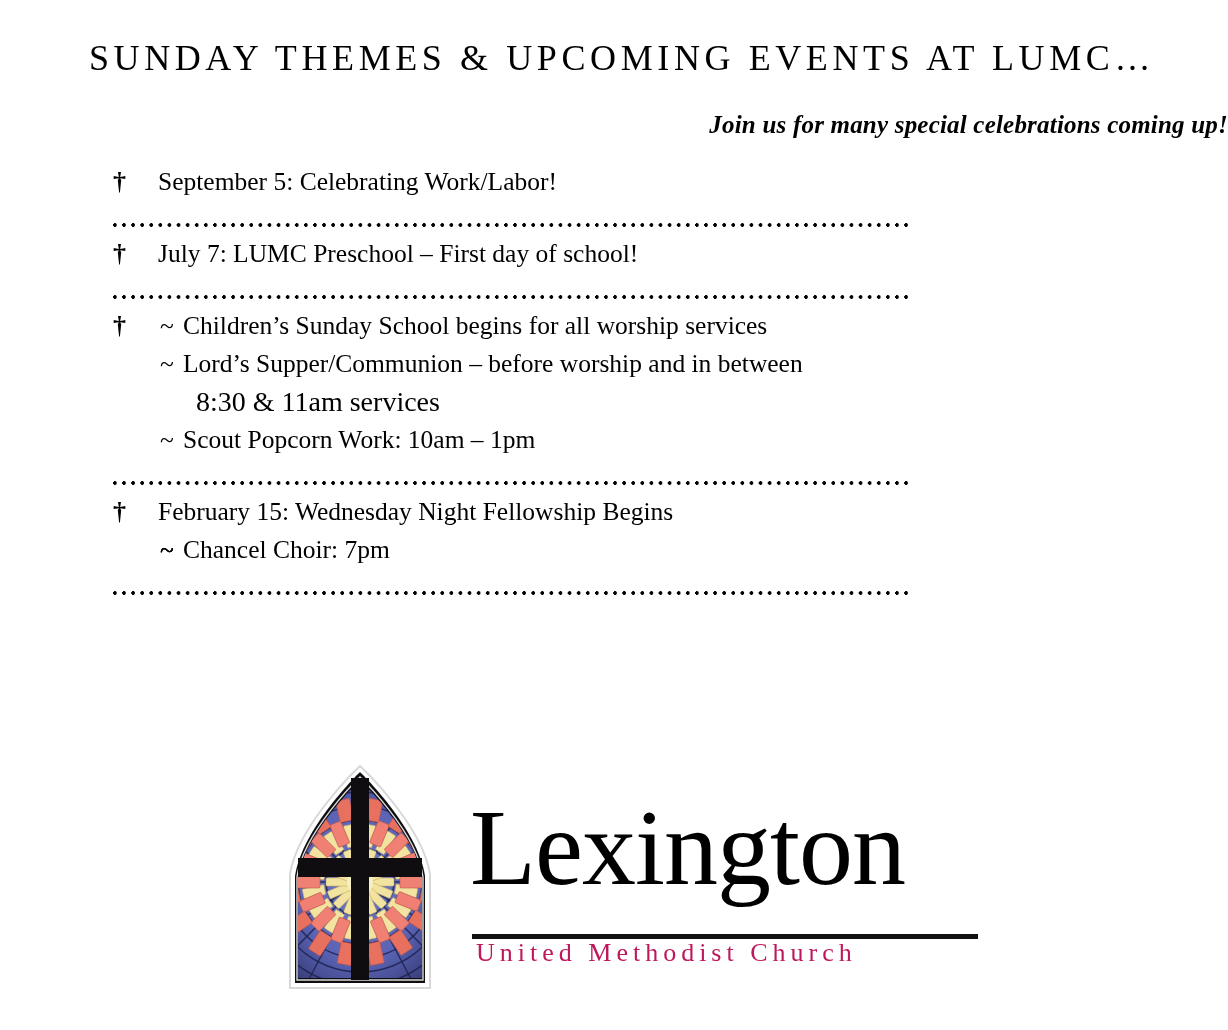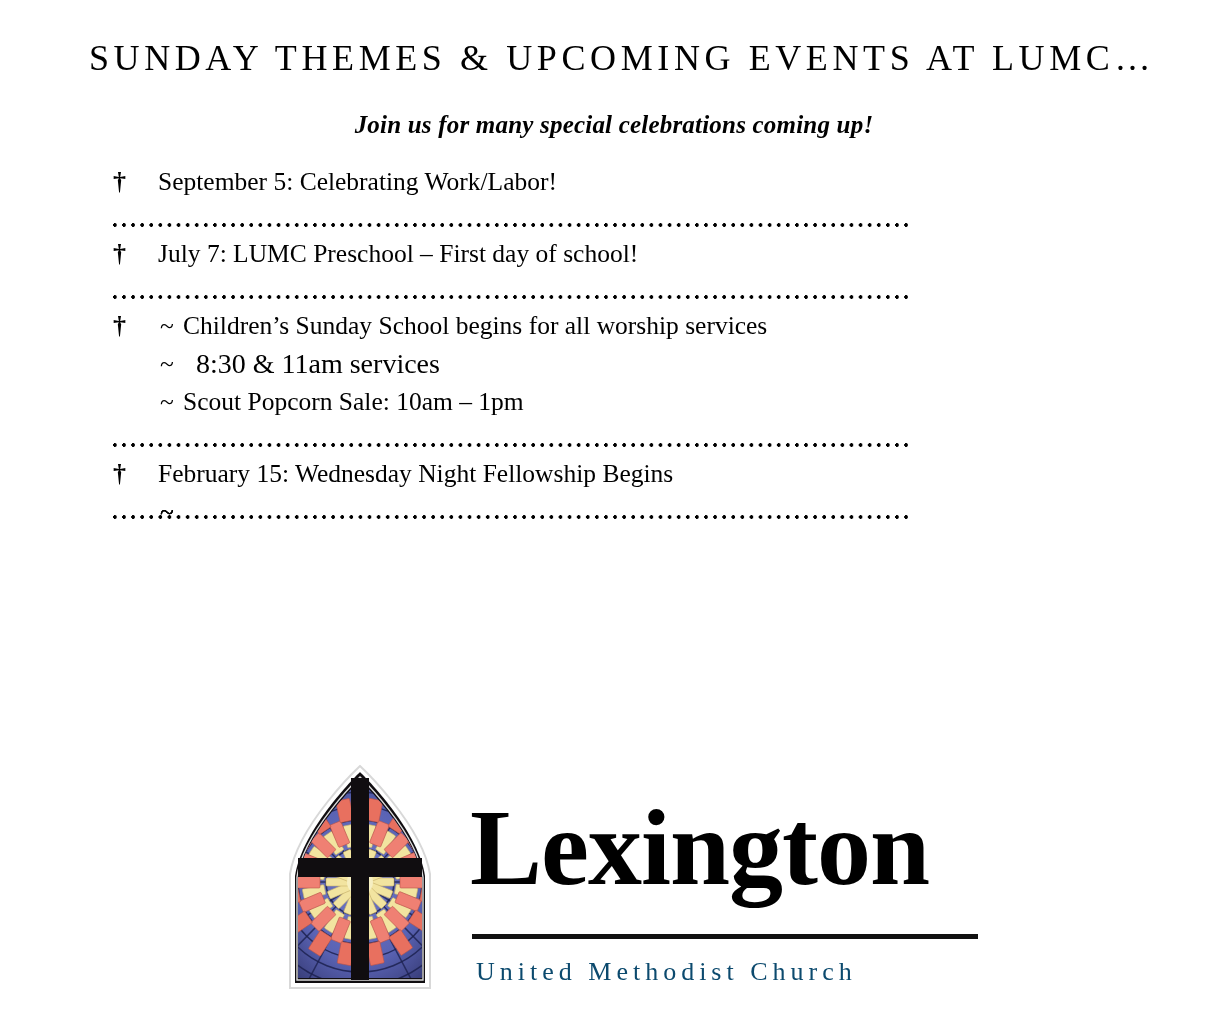--- a/index.html
+++ b/index.html
@@ -28,21 +28,21 @@
     line-height: 44px;
     letter-spacing: 4.6px;
     font-weight: 400;
     white-space: nowrap;
   }
   .page-subtitle {
     position: absolute;
     left: 0;
     top: 109px;
     width: 1228px;
-    text-align: center;
+    text-align: right;
     font-size: 25px;
     line-height: 32px;
     font-style: italic;
     font-weight: bold;
     letter-spacing: 0.2px;
   }
 
   
   .events {
     position: absolute;
@@ -136,39 +136,38 @@
     top: 30px;
     width: 520px;
   }
   .wordmark-main {
     font-size: 108px;
     line-height: 112px;
     letter-spacing: -1px;
     white-space: nowrap;
     display: block;
     height: 118px;
-    font-weight: bold;
   }
   .wordmark-rule {
     position: absolute;
     left: 2px;
     top: 142px;
     width: 506px;
     height: 5px;
     background: #111111;
   }
   .wordmark-sub {
     position: absolute;
     left: 6px;
-    top: 163px;
+    top: 144px;
     font-size: 26px;
     line-height: 34px;
     letter-spacing: 5px;
     white-space: nowrap;
-    color: #0c4a6e;
+    color: #be185d;
   }
 </style>
 </head>
 <body>
 
 <div class="page-title">SUNDAY THEMES &amp; UPCOMING EVENTS AT LUMC…</div>
 
 <div class="page-subtitle">Join us for many special celebrations coming up!</div>
 
 <div class="events">
@@ -192,42 +191,44 @@
   <div class="event-group">
     <div class="event-head">
       <span class="dagger">†</span>
     </div>
     <div class="sub-item">
       <span class="tilde">~</span>
       <span class="sub-text">Children’s Sunday School begins for all worship services</span>
     </div>
     <div class="sub-item">
       <span class="tilde">~</span>
+      <span class="sub-text">Lord’s Supper/Communion – before worship and in between</span>
     </div>
     <div class="sub-cont">8:30 &amp; 11am services</div>
     <div class="sub-item">
       <span class="tilde">~</span>
-      <span class="sub-text">Scout Popcorn Sale: 10am – 1pm</span>
+      <span class="sub-text">Scout Popcorn Work: 10am – 1pm</span>
     </div>
   </div>
   <div class="leader gap-top"></div>
 
   <div class="event-group">
     <div class="event-head">
       <span class="dagger">†</span>
       <span>February 15: Wednesday Night Fellowship Begins</span>
     </div>
     <div class="sub-item">
       <span class="tilde">~</span>
     </div>
     <div class="sub-item">
       <span class="tilde">~</span>
     </div>
     <div class="sub-item">
       <span class="tilde">~</span>
+      <span class="sub-text">Chancel Choir: 7pm</span>
     </div>
   </div>
   <div class="leader gap-top"></div>
 
 </div>
 
 <div class="logo">
 
   <div class="window-wrap">
     <svg viewBox="0 0 176 230" width="176" height="230" xmlns="http://www.w3.org/2000/svg" aria-hidden="true">

